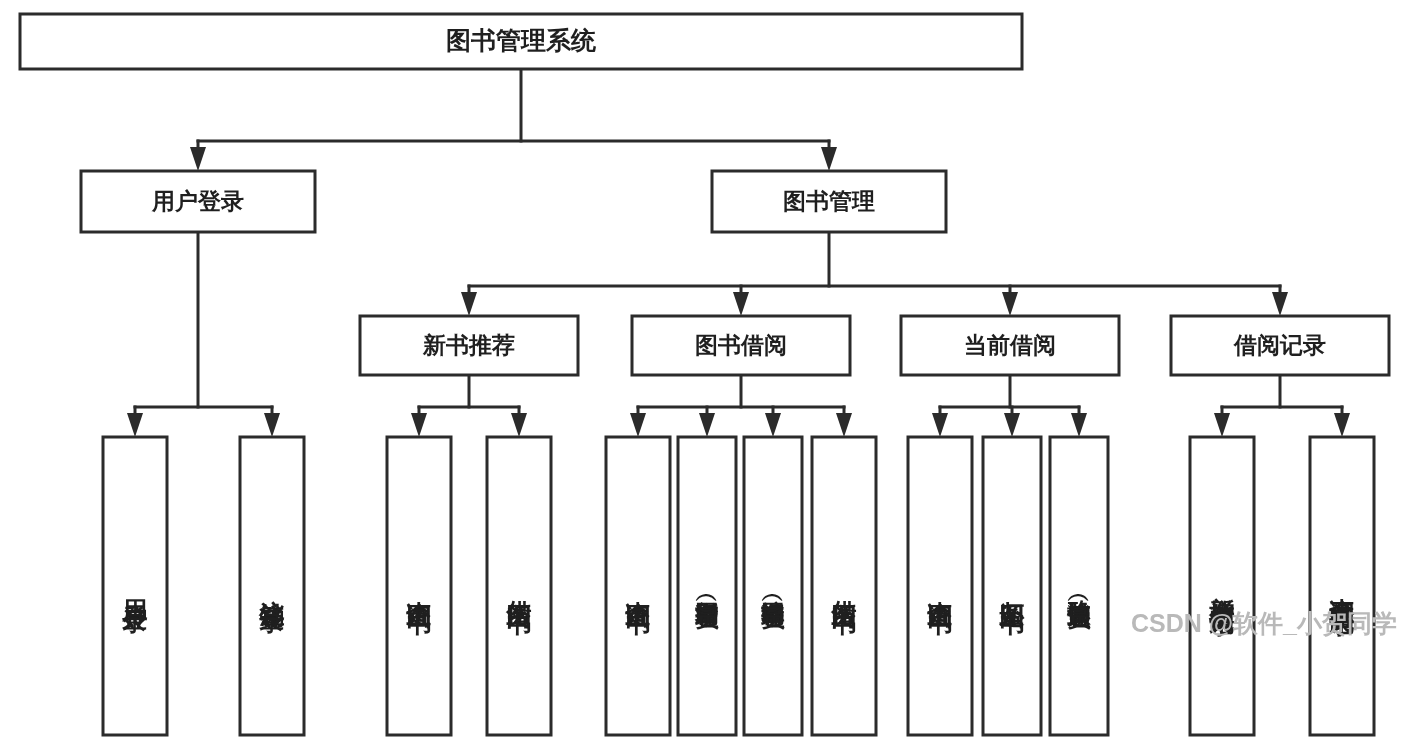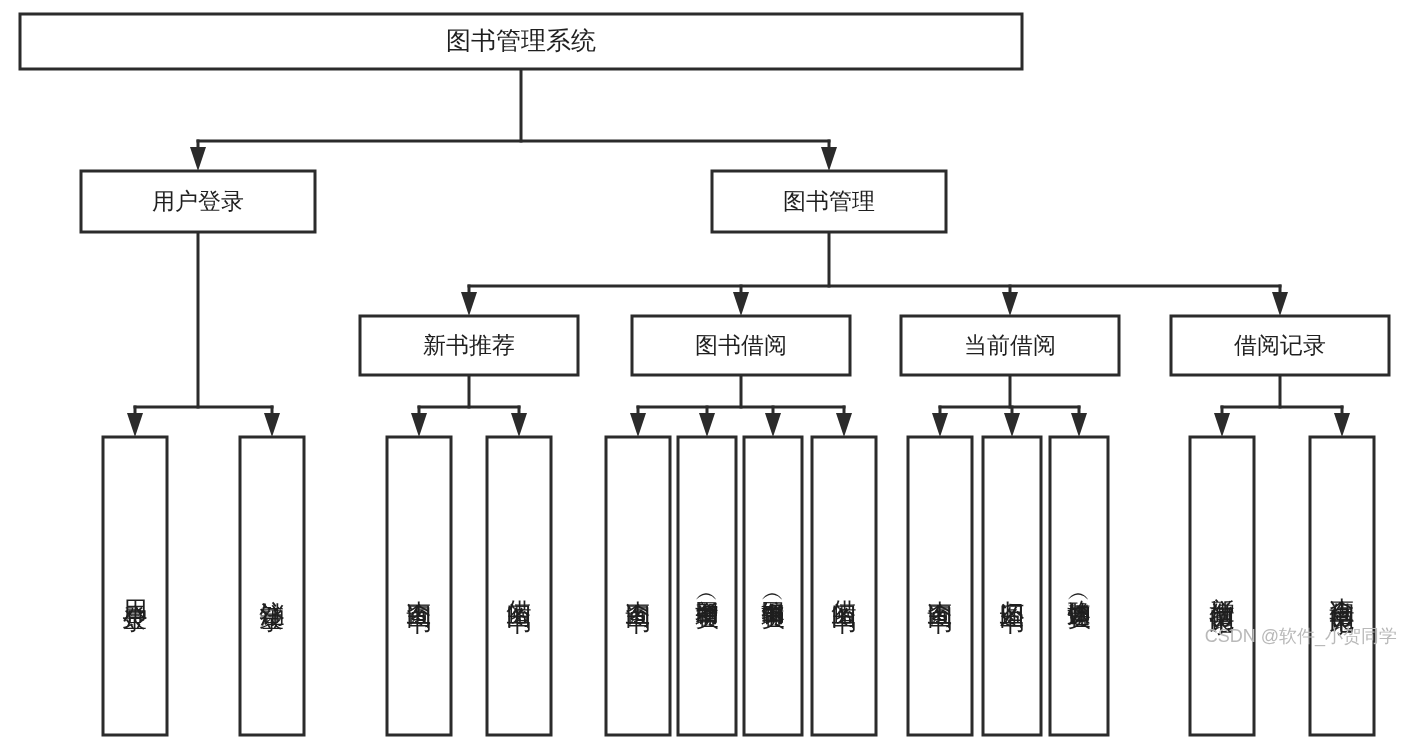--- a/index.html
+++ b/index.html
@@ -12,20 +12,21 @@
     width: 1405px;
     height: 747px;
     font-family: "Liberation Sans", "DejaVu Sans", sans-serif;
     overflow: hidden;
   }
   #diagram-root {
     position: relative;
     width: 1405px;
     height: 656px;
     background: #ffffff;
+    font-weight: bold;
   }
   svg#diagram-svg {
     position: absolute;
     left: 0;
     top: 0;
     width: 1405px;
     height: 747px;
     display: block;
   }
   .node-box {
@@ -69,23 +70,23 @@
     fill: none;
     stroke-linecap: square;
   }
   .arrow-head {
     fill: #2b2b2b;
     stroke: none;
   }
   .watermark {
     position: absolute;
     right: 8px;
-    bottom: 8px;
-    font-family: "Liberation Sans", "DejaVu Sans", sans-serif;
-    font-size: 18px;
+    bottom: 16px;
+    font-family: "Liberation Sans", "DejaVu Sans", sans-serif;
+    font-size: 25px;
     color: #b9b9b9;
     white-space: nowrap;
     user-select: none;
   }
 </style>
 </head>
 <body>
 
 <div id="diagram-root">
 

